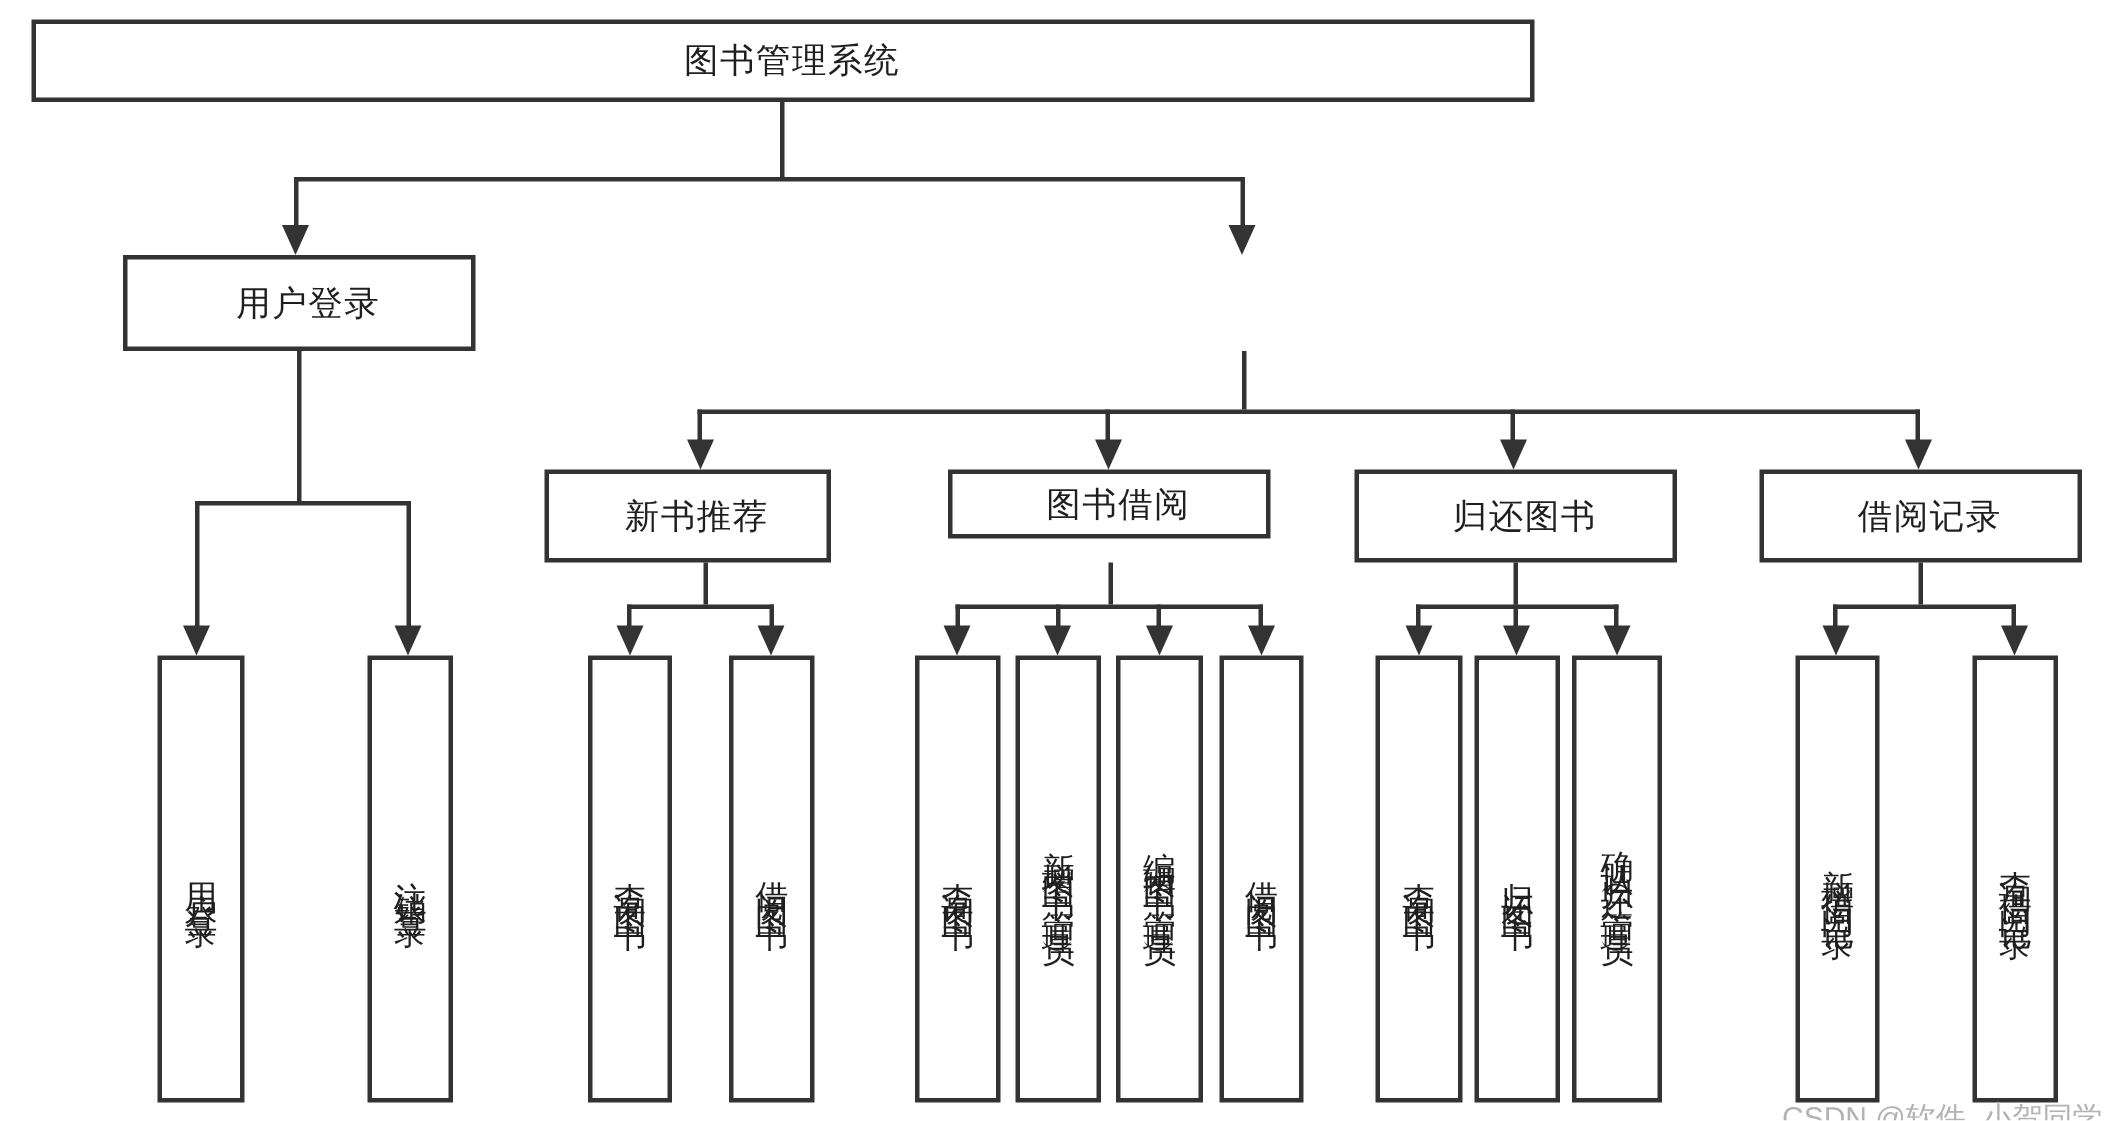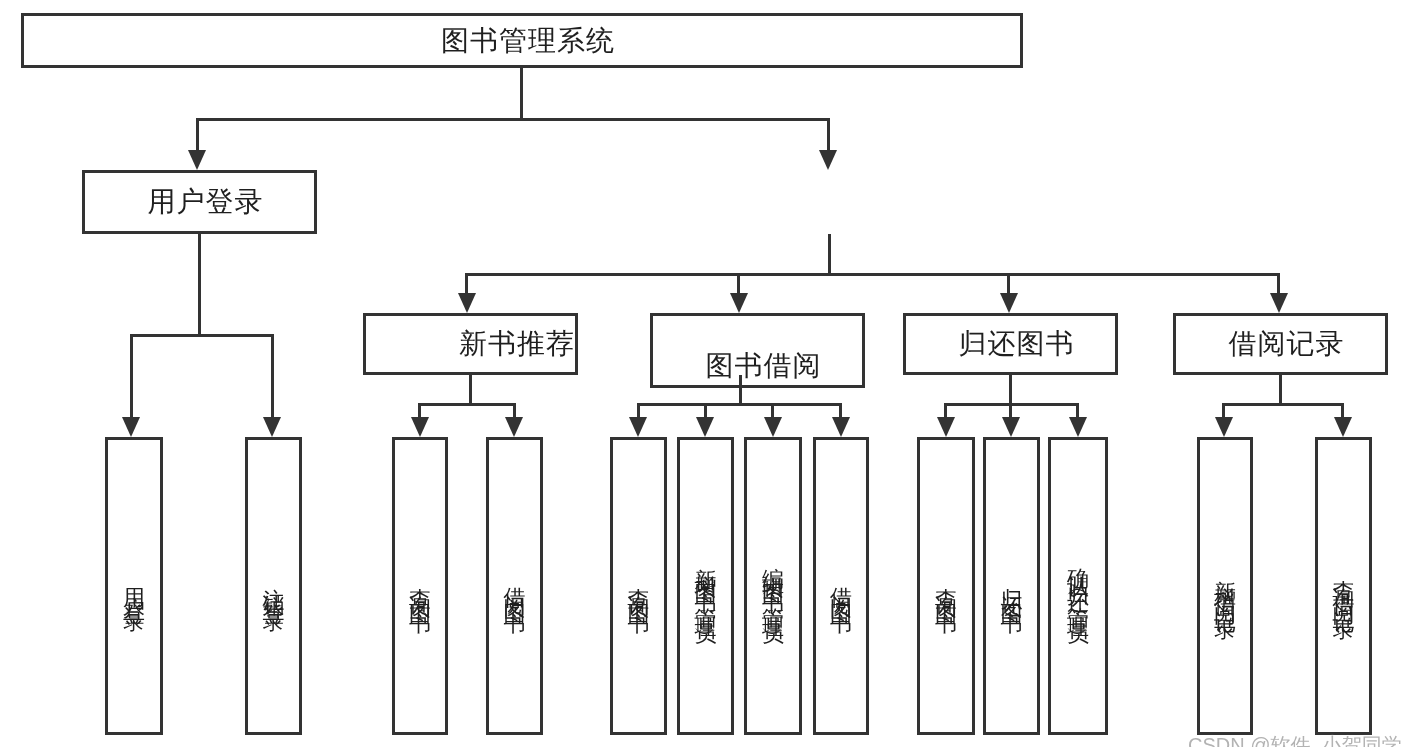--- a/index.html
+++ b/index.html
@@ -13,21 +13,21 @@
   .box{
     position:absolute;
     box-sizing:border-box;
     border:3px solid #333333;
     background:#ffffff;
     display:flex;
     align-items:center;
     justify-content:center;
     color:#1f1f1f;
   }
-  .box.h{ font-size:28px; letter-spacing:1px;padding-left:12px; }
+  .box.h{ font-size:23px; letter-spacing:1px;padding-left:12px; }
   .box.leaf{ top:437px; height:298px; font-size:22px; }
   .vtext{
     writing-mode:vertical-rl;
     text-orientation:mixed;
     letter-spacing:8px;
     line-height:1;
     white-space:nowrap;
   }
   .vline{ position:absolute; width:3px; background:#333333; }
   .hline{ position:absolute; height:3px; background:#333333; }
@@ -54,25 +54,25 @@
 
   <div class="box h" style="left:21px;top:13px;width:1002px;height:55px;">
     <span>图书管理系统</span>
   </div>
 
   <div class="box h" style="left:82px;top:170px;width:235px;height:64px;">
     <span>用户登录</span>
   </div>
 
 
-  <div class="box h" style="left:363px;top:313px;width:215px;height:62px;justify-content:flex-end;">
+  <div class="box h" style="left:363px;top:313px;width:191px;height:62px;">
     <span>新书推荐</span>
   </div>
 
-  <div class="box h" style="left:650px;top:313px;width:215px;height:75px;align-items:flex-end;">
+  <div class="box h" style="left:632px;top:313px;width:215px;height:46px;">
     <span>图书借阅</span>
   </div>
 
   <div class="box h" style="left:903px;top:313px;width:215px;height:62px;">
     <span>归还图书</span>
   </div>
 
   <div class="box h" style="left:1173px;top:313px;width:215px;height:62px;">
     <span>借阅记录</span>
   </div>

